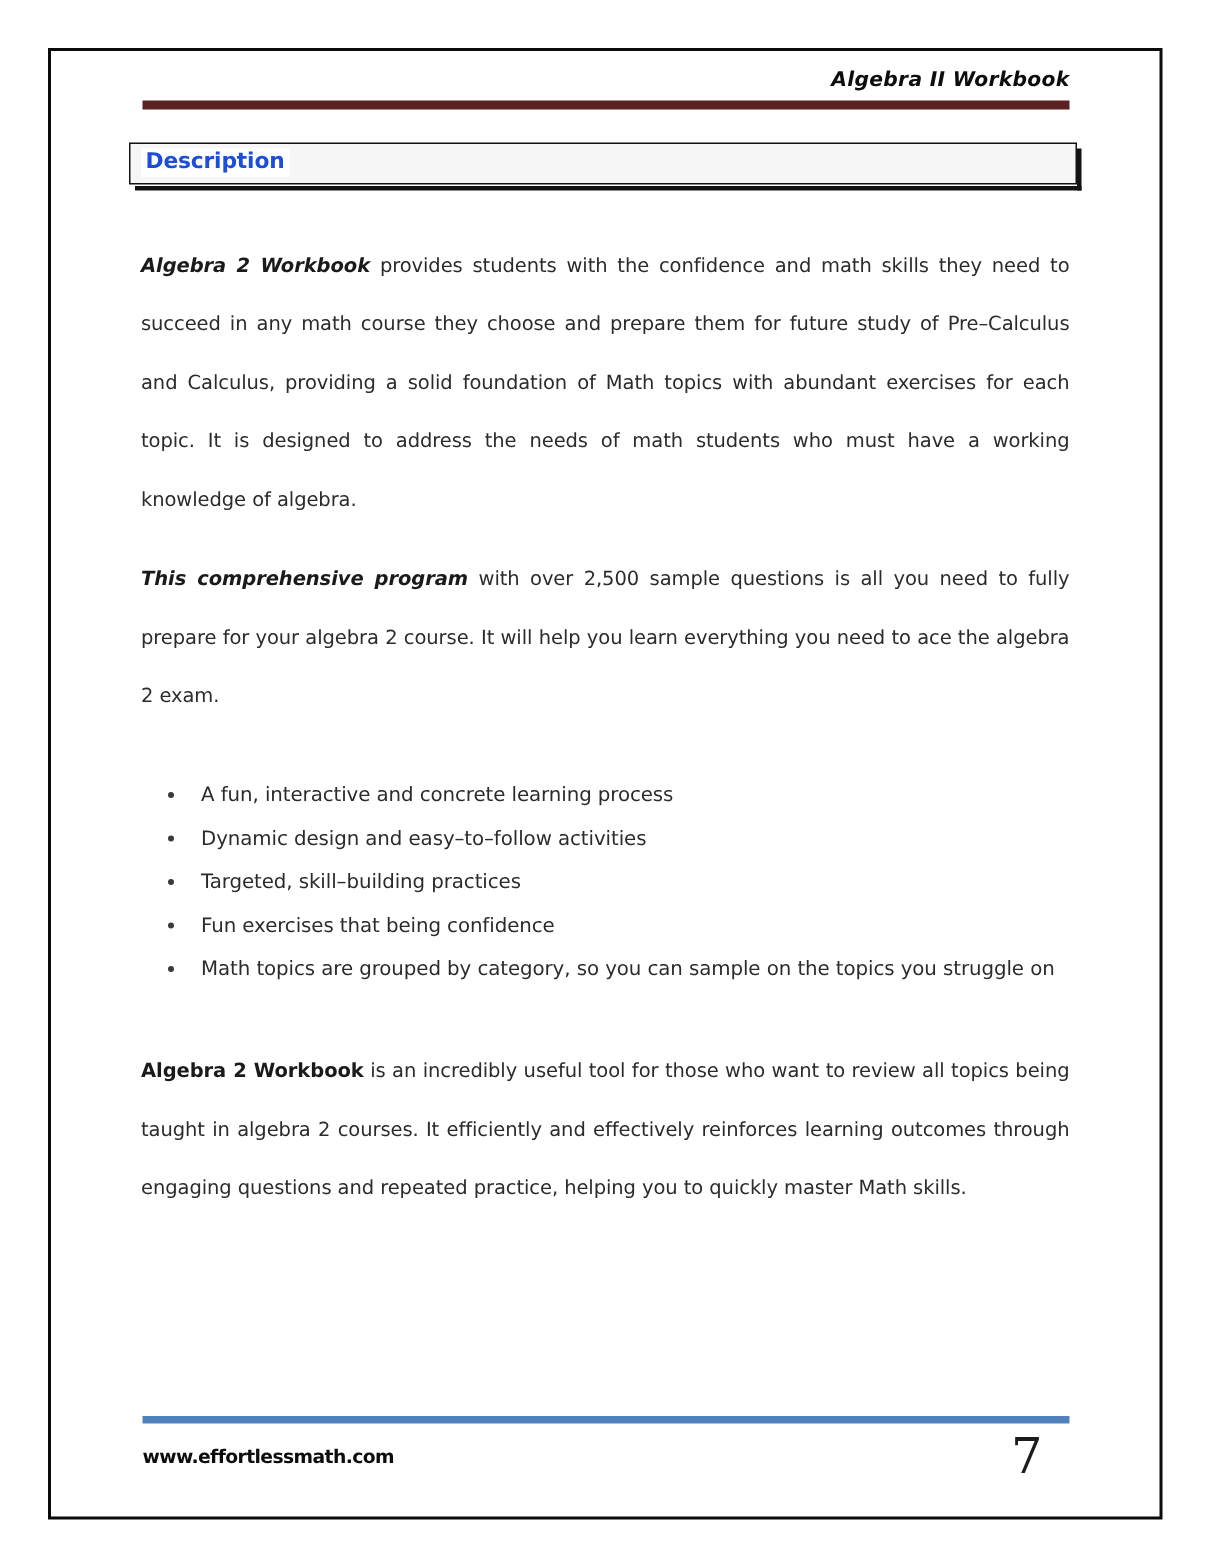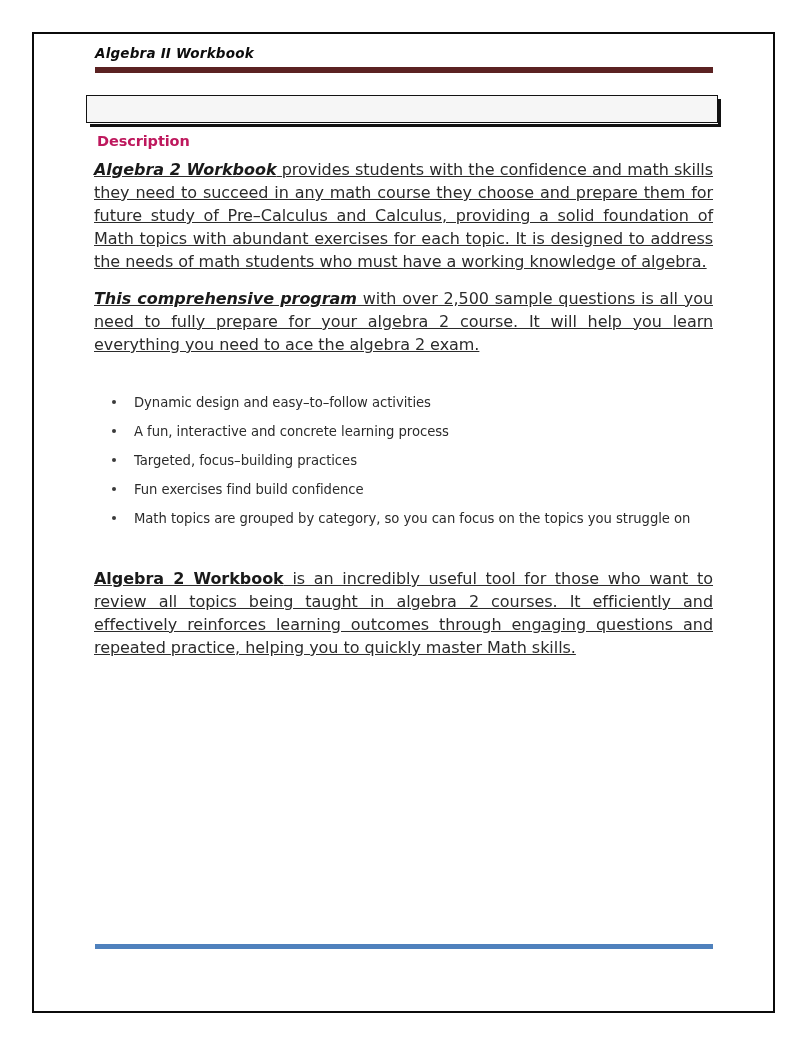--- a/index.html
+++ b/index.html
@@ -35,21 +35,21 @@
   }
 
   
   .header {
     position: absolute;
     left: 95px;
     top: 46px;
     width: 618px;
   }
   .header-title {
-    text-align: left;
+    text-align: right;
     font-family: "DejaVu Sans", sans-serif;
     font-size: 13.5px;
     font-weight: bold;
     font-style: italic;
     color: #0d0d0d;
     letter-spacing: 0.2px;
     line-height: 1.1;
   }
   .header-rule {
     margin-top: 6px;
@@ -93,43 +93,41 @@
     background: #121212;
   }
   .desc-label {
     position: absolute;
     left: 8px;
     top: 4px;
     padding: 0 3px;
     background: #ffffff;
     font-size: 14.5px;
     font-weight: bold;
-    color: #be185d;
+    color: #1d4ed8;
     line-height: 19px;
     letter-spacing: -0.1px;
-    margin-top: 33px;
   }
 
   
   .content {
     position: absolute;
     left: 94px;
     top: 158px;
     width: 619px;
   }
 
   p.para {
     margin: 0 0 0 0;
     text-align: justify;
     text-justify: inter-word;
-    font-size: 16px;
-    line-height: 23px;
+    font-size: 13px;
+    line-height: 39px;
     color: #2b2b2b;
     letter-spacing: -0.05px;
-    text-decoration: underline;
   }
   .lead-bi {
     font-weight: bold;
     font-style: italic;
     color: #1a1a1a;
   }
   .lead-b {
     font-weight: bold;
     color: #1a1a1a;
   }
@@ -227,43 +225,47 @@
     <p class="para"><span class="lead-bi">This comprehensive program</span><span> with over 2,500 sample questions is all you need to fully prepare for your algebra 2 course. It will help you learn everything you need to ace the algebra 2 exam.</span></p>
 
     <div class="gap-2"></div>
 
 
     <div class="gap-3"></div>
 
     <ul class="features">
       <li>
         <span class="bullet-dot"></span>
+        <span>A fun, interactive and concrete learning process</span>
+      </li>
+      <li>
+        <span class="bullet-dot"></span>
         <span>Dynamic design and easy–to–follow activities</span>
       </li>
       <li>
         <span class="bullet-dot"></span>
-        <span>A fun, interactive and concrete learning process</span>
-      </li>
-      <li>
-        <span class="bullet-dot"></span>
-        <span>Targeted, focus–building practices</span>
-      </li>
-      <li>
-        <span class="bullet-dot"></span>
-        <span>Fun exercises find build confidence</span>
-      </li>
-      <li>
-        <span class="bullet-dot"></span>
-        <span>Math topics are grouped by category, so you can focus on the topics you struggle on</span>
+        <span>Targeted, skill–building practices</span>
+      </li>
+      <li>
+        <span class="bullet-dot"></span>
+        <span>Fun exercises that being confidence</span>
+      </li>
+      <li>
+        <span class="bullet-dot"></span>
+        <span>Math topics are grouped by category, so you can sample on the topics you struggle on</span>
       </li>
     </ul>
 
     <div class="gap-4"></div>
 
     <p class="para"><span class="lead-b">Algebra 2 Workbook</span><span> is an incredibly useful tool for those who want to review all topics being taught in algebra 2 courses. It efficiently and effectively reinforces learning outcomes through engaging questions and repeated practice, helping you to quickly master Math skills.</span></p>
 
   </div>
 
   <div class="footer">
     <div class="footer-rule"></div>
+    <div class="footer-row">
+      <div class="footer-url">www.effortlessmath.com</div>
+      <div class="footer-page-number">7</div>
+    </div>
   </div>
 
 </div>
 
 </body></html>

